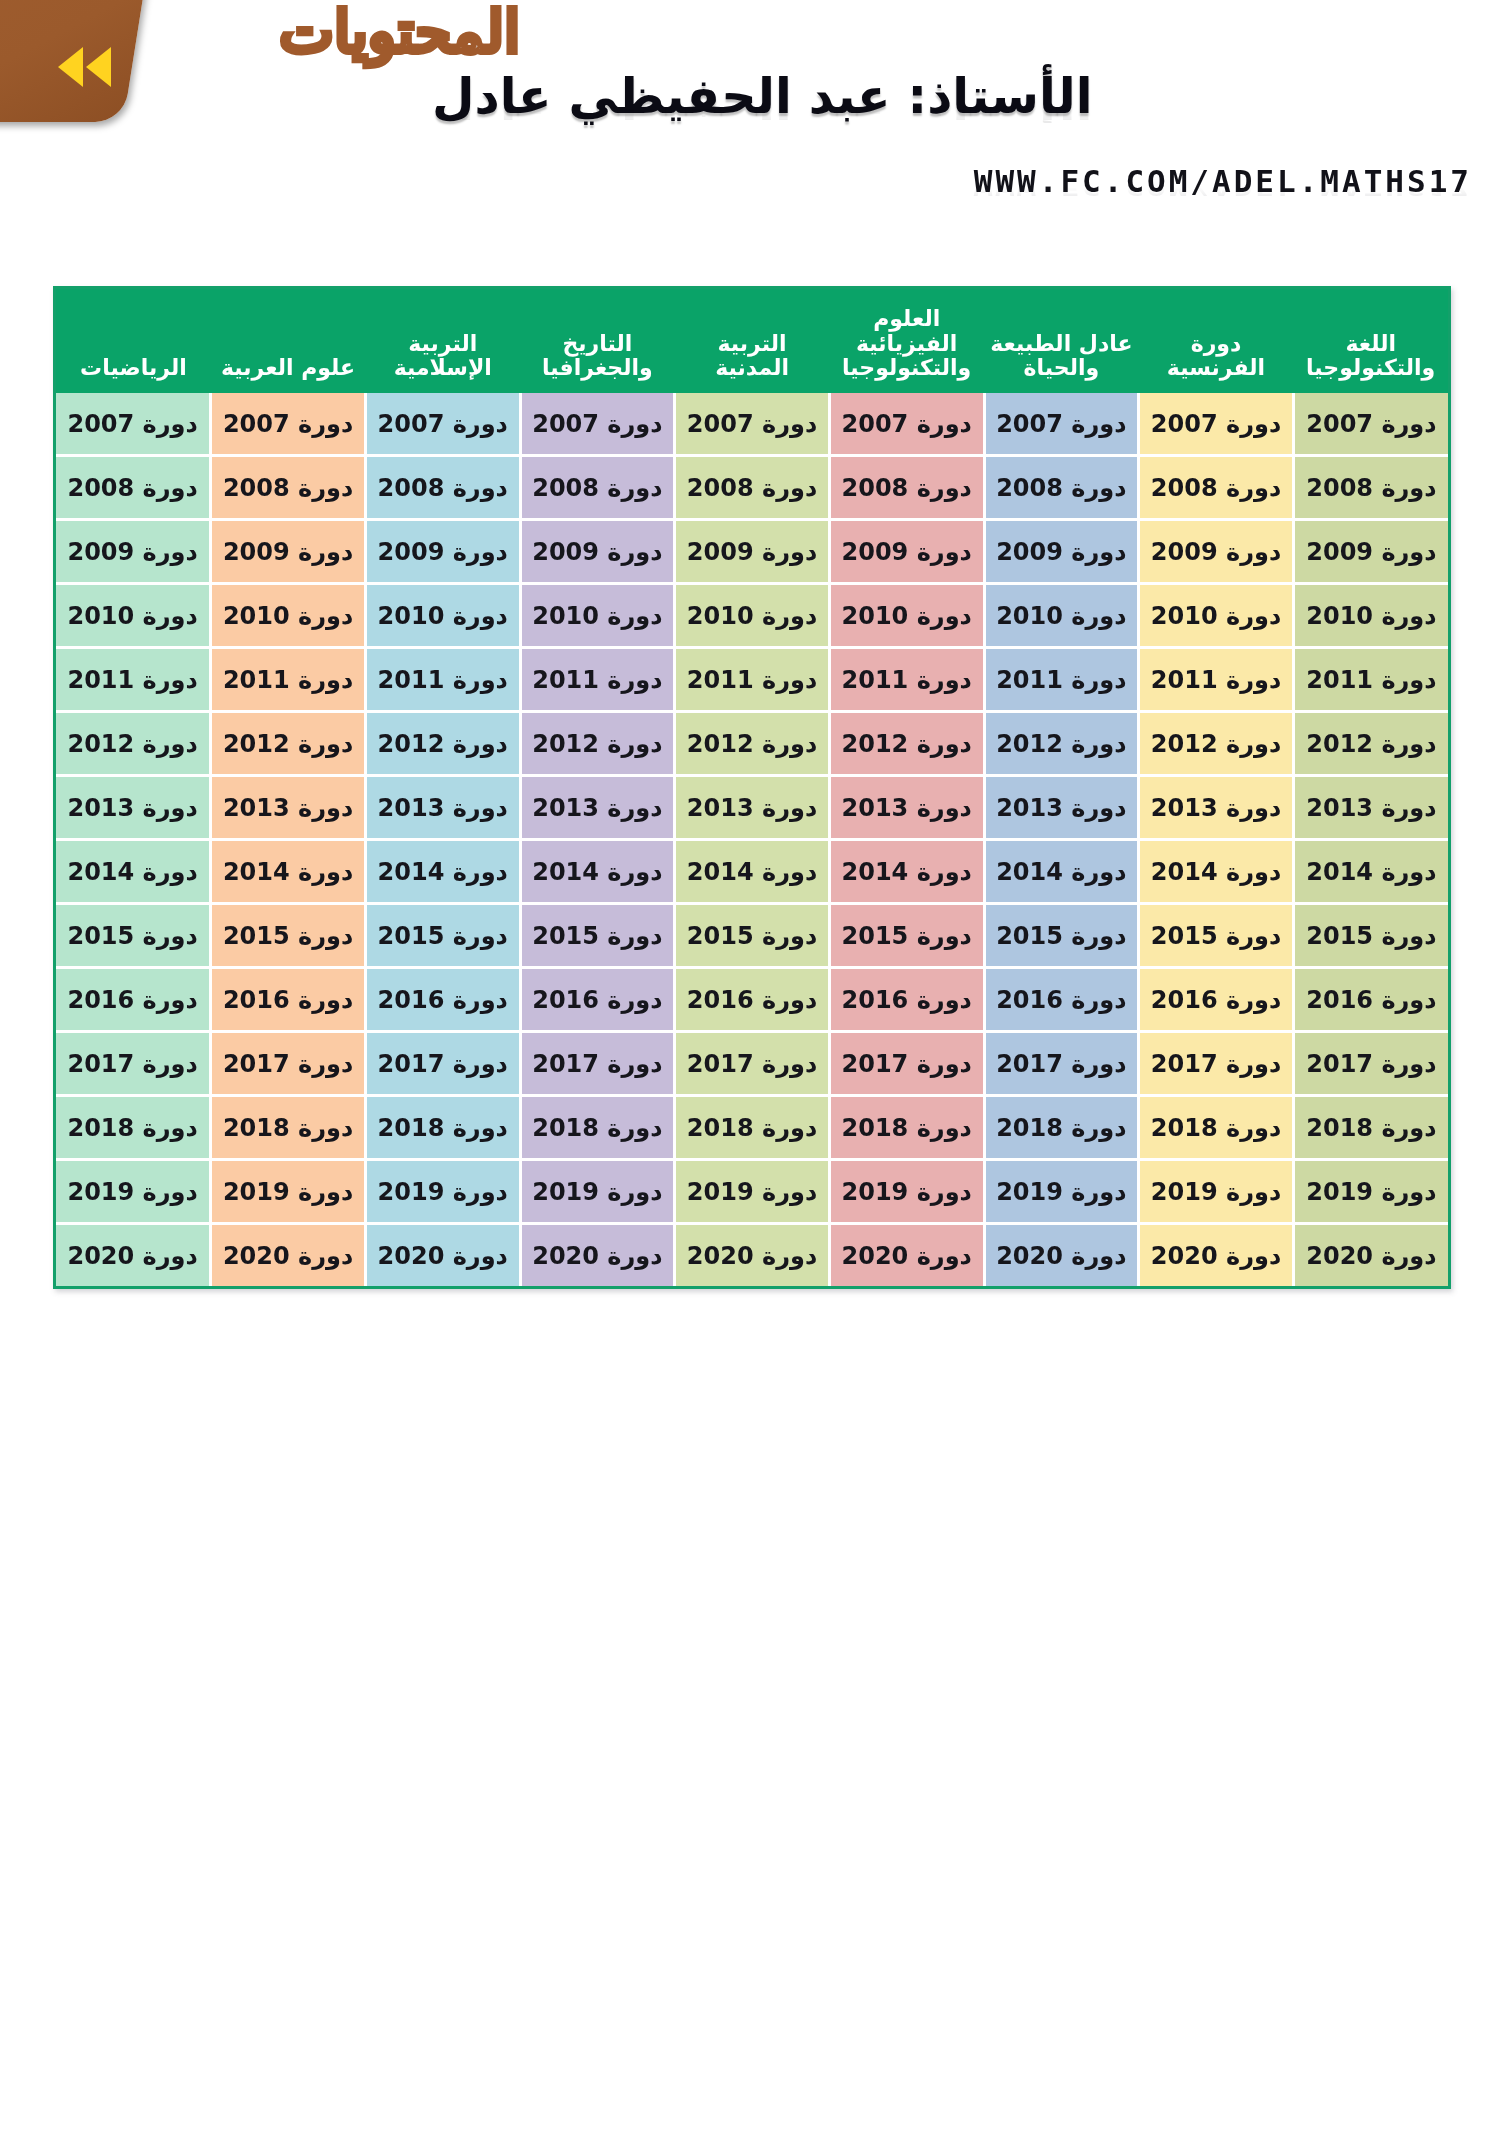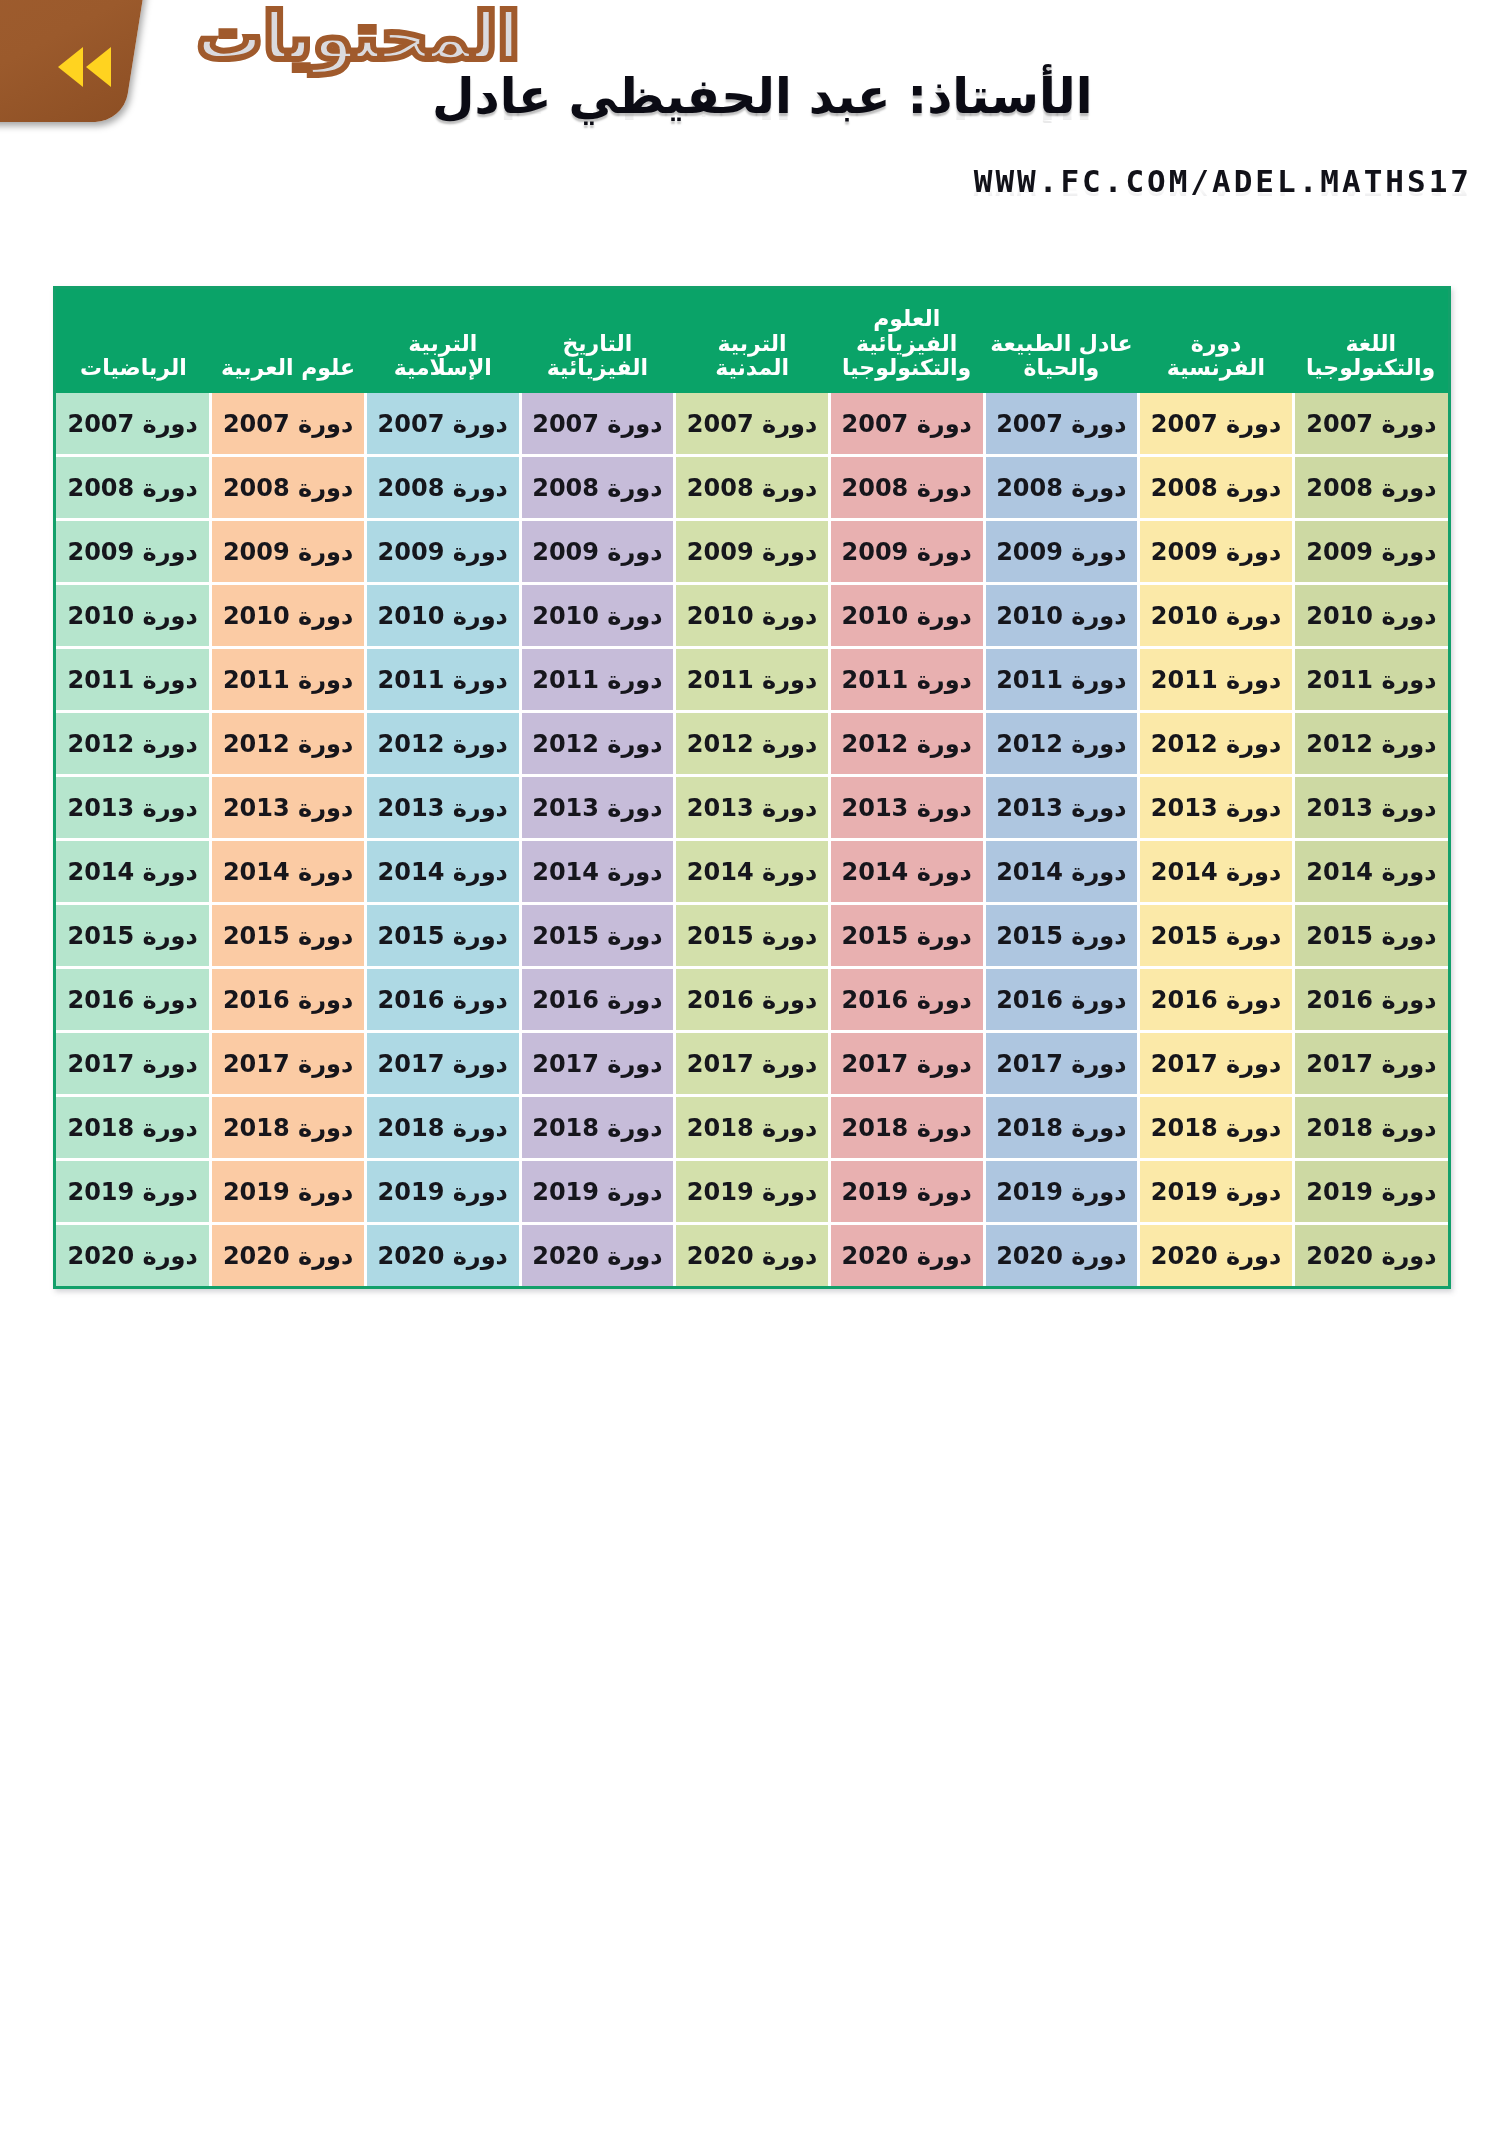--- a/index.html
+++ b/index.html
@@ -50,23 +50,23 @@
     border-top: 20px solid transparent;
     border-bottom: 20px solid transparent;
     border-right: 25px solid #ffd320;
   }
 
   
   .page-title {
     position: absolute;
     right: 980px;
     top: 2px;
-    font-size: 66px;
+    font-size: 58px;
     line-height: 1.05;
-    font-weight: 700;
+    font-weight: 400;
     color: transparent;
     -webkit-text-stroke: 6px #a05a2c;
     letter-spacing: 2px;
     white-space: nowrap;
     font-family: "DejaVu Sans", "Liberation Sans", sans-serif;
     text-shadow: 0 2px 1px rgba(150,150,160,0.35);
   }
 
   .author-block {
     position: absolute;
@@ -212,21 +212,21 @@
 
 <div class="table-wrap">
   <table class="contents-table">
     <thead>
       <tr id="header-row">
           <th>اللغة والتكنولوجيا</th>
           <th>دورة الفرنسية</th>
           <th>عادل الطبيعة والحياة</th>
           <th>العلوم الفيزيائية والتكنولوجيا</th>
           <th>التربية المدنية</th>
-          <th>التاريخ الفيزيائية</th>
+          <th>التاريخ والجغرافيا</th>
           <th>التربية الإسلامية</th>
           <th>علوم العربية</th>
           <th>الرياضيات</th>
         </tr>
     </thead>
     <tbody id="body-rows">
         <tr>
           <td class="c-en">دورة 2007</td>
           <td class="c-fr">دورة 2007</td>
           <td class="c-svt">دورة 2007</td>

